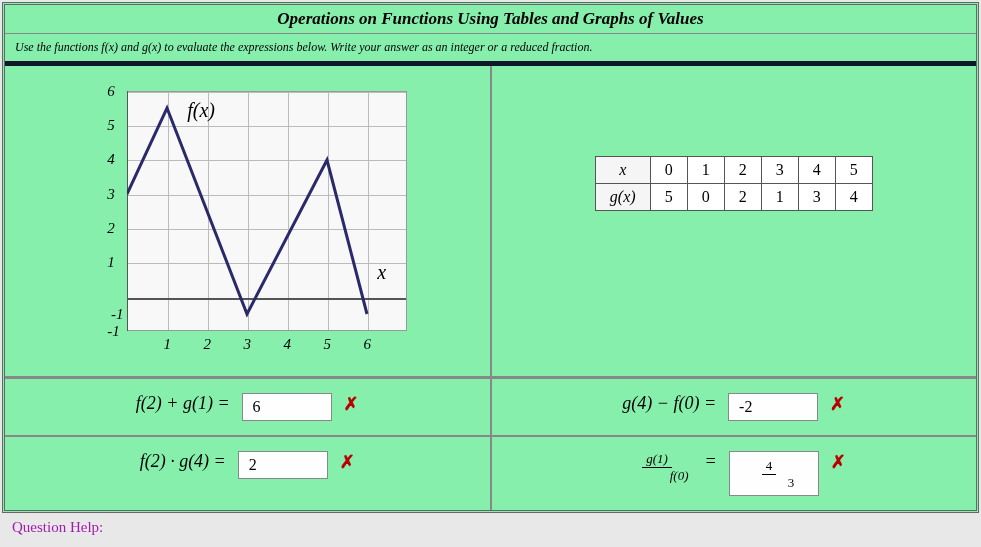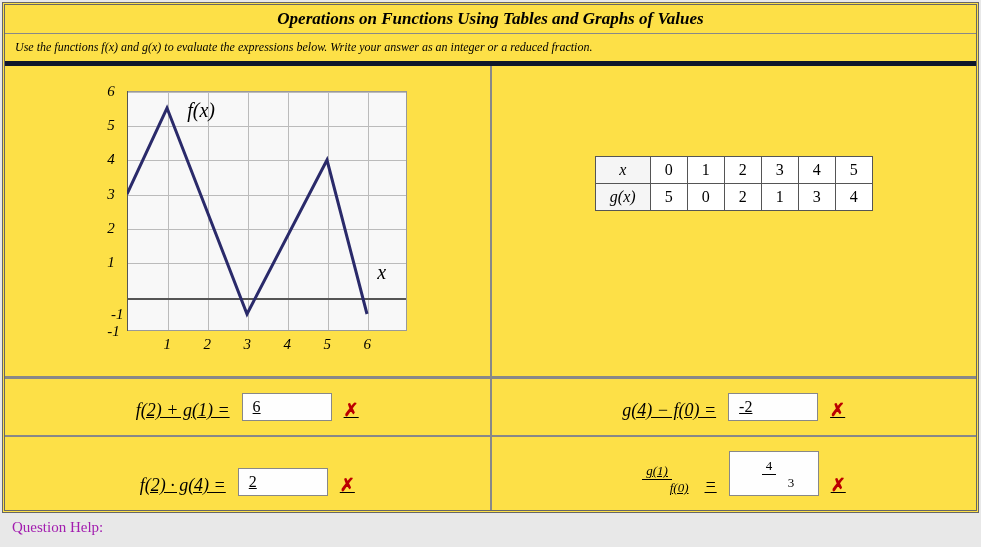--- a/index.html
+++ b/index.html
@@ -1,18 +1,18 @@
 <!DOCTYPE html>
 <html><head>
   <meta charset="utf-8">
   <style>
     * { box-sizing: border-box; margin: 0; padding: 0; }
     body { font-family: Georgia, serif; background: #e8e8e8; width: 981px; height: 547px; padding: 2px; }
     
-    .outer-frame { border: 3px double #666; background: #fde047; }
+    .outer-frame { border: 3px double #666; background: #86efac; }
     
     .title-bar { text-align: center; padding: 4px; border-bottom: 1px solid #888; font-weight: bold; font-size: 17px; font-style: italic; }
     
     .instruction { padding: 6px 10px; border-bottom: 5px solid #0f172a; font-style: italic; font-size: 12px; }
     
     .main-grid { display: flex; border-bottom: 1px solid #888; }
     .panel { flex: 1; padding: 10px; }
     .panel-left { border-right: 2px solid #888; }
     
     .graph-box { position: relative; width: 380px; height: 280px; margin: 5px auto; }
@@ -23,21 +23,21 @@
     .xtick { position: absolute; top: 255px; font-size: 15px; font-style: italic; transform: translateX(-50%); }
     .graph-label-fx { position: absolute; font-style: italic; font-size: 20px; }
     
     svg.plot { position: absolute; left: 70px; top: 10px; width: 280px; height: 240px; }
     
     .gtable { border-collapse: collapse; margin: 80px auto 0; }
     .gtable td { border: 1px solid #555; padding: 4px 14px; text-align: center; font-size: 16px; background: #fff; }
     .gtable td.hdr { font-style: italic; background: #f5f5f5; }
     
     .answer-row { display: flex; border-top: 2px solid #888; }
-    .answer-cell { flex: 1; padding: 14px 20px; display: flex; align-items: flex-end; justify-content: center; gap: 12px; font-size: 18px; font-style: italic; text-decoration: underline; }
+    .answer-cell { flex: 1; padding: 14px 20px; display: flex; align-items: flex-start; justify-content: center; gap: 12px; font-size: 18px; font-style: italic; }
     .answer-cell + .answer-cell { border-left: 2px solid #888; }
     
     .input-box { display: inline-block; min-width: 90px; padding: 4px 10px; border: 1px solid #888; background: #fefefe; font-style: normal; font-size: 16px; text-align: left; }
     .wrong-mark { color: #b00; font-weight: bold; font-style: normal; font-size: 18px; }
     
     .frac { display: inline-flex; flex-direction: column; align-items: center; font-style: normal; font-size: 13px; }
     .frac .num { border-bottom: 1px solid #000; padding: 0 4px; }
     .frac .den { padding: 0 4px; margin-left: 44px; }
     .frac.it { font-style: italic; }
     

